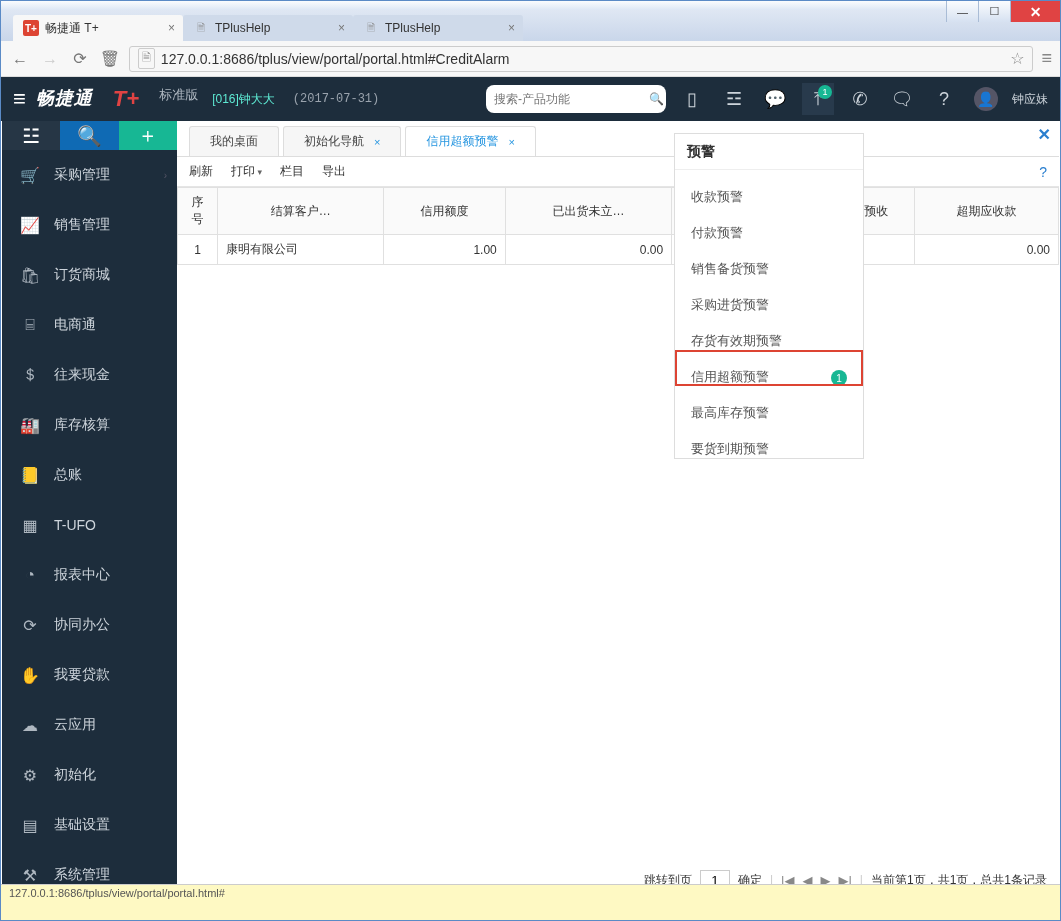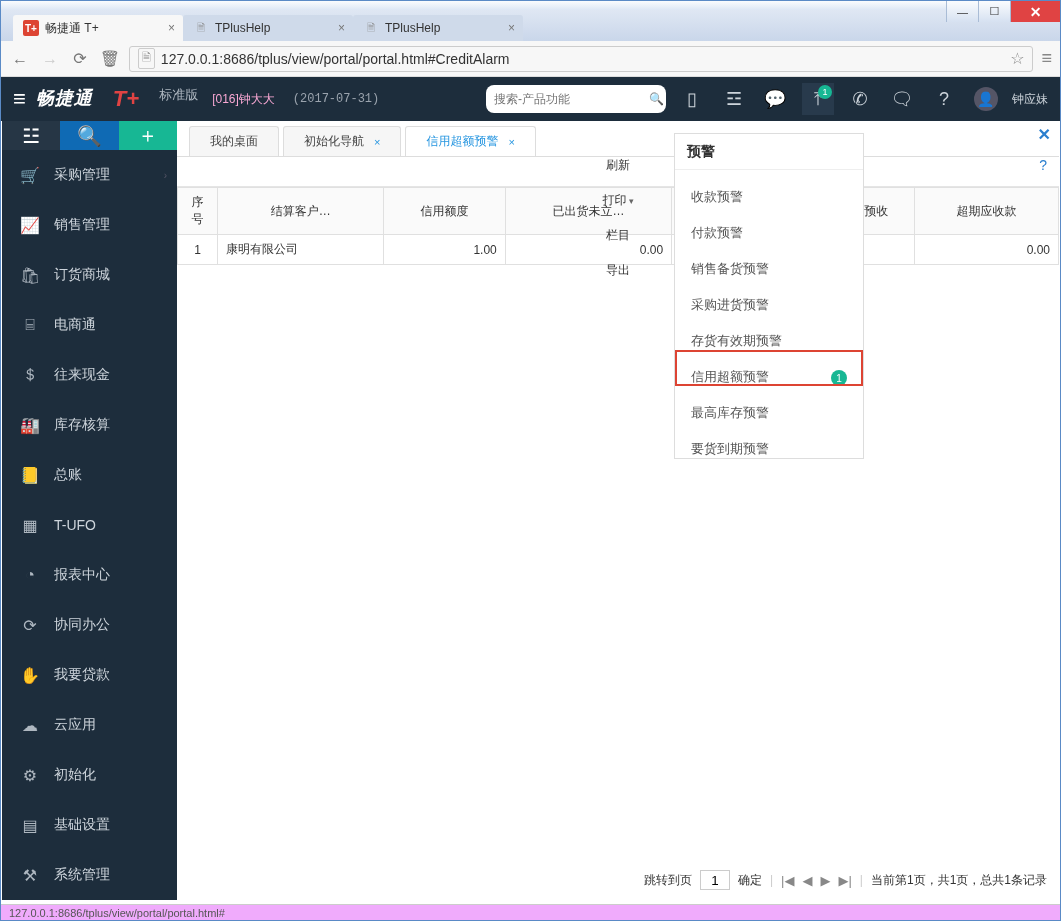--- a/index.html
+++ b/index.html
@@ -32,21 +32,21 @@
 .star { color:#888; font-size:16px; }
 .chrome-menu { color:#888; font-size:18px; }
 
 
 .app-header { height:44px; background:#1d2d3c; display:flex; align-items:center; color:#cdd4db; padding:0 12px; gap:10px;}
 .hamburger { font-size:22px; color:#fff; }
 .brand { display:flex; align-items:flex-start; gap:20px; }
 .brand-cn { font-style:italic; font-weight:bold; font-size:18px; color:#fff; letter-spacing:1px;}
 .brand-t { font-style:italic; font-weight:bold; font-size:22px; color:#e04343; }
 .brand-ed { font-size:13px; color:#aeb7c0; }
-.hdr-user { font-size:12px; color:#f9a8d4; margin-left:4px;}
+.hdr-user { font-size:12px; color:#5eead4; margin-left:4px;}
 .hdr-date { font-size:12px; color:#9aa3ad; margin-left:8px;font-family:Liberation Mono, monospace;}
 .hdr-spacer { flex:1; }
 .searchbox { width:180px; height:28px; background:#fff; border-radius:8px; display:flex; align-items:center; padding:0 8px; color:#999;}
 .searchbox input { border:none; outline:none; flex:1; font-size:12px; }
 .hdr-icon { width:32px; height:32px; display:flex; align-items:center; justify-content:center; color:#cdd4db; font-size:18px; position:relative;}
 .hdr-icon.active { background:#283a4c; }
 .badge { position:absolute; top:2px; right:2px; width:14px; height:14px; background:#17b794; border-radius:50%; color:#fff; font-size:9px; display:flex; align-items:center; justify-content:center;}
 .avatar { width:24px; height:24px; border-radius:50%; background:#556; display:inline-flex; align-items:center; justify-content:center; color:#ccc; font-size:14px;}
 .hdr-username { font-size:12px; color:#cdd4db; }
 
@@ -61,21 +61,21 @@
 .side-item { height:50px; display:flex; align-items:center; gap:14px; padding:0 18px; font-size:14px; color:#cdd4db; position:relative;}
 .side-item .chev { position:absolute; right:10px; color:#556; font-size:10px;}
 .side-icon { width:20px; text-align:center; font-size:16px; color:#aeb7c0;}
 
 
 .content { flex:1; background:#fff; display:flex; flex-direction:column; position:relative;}
 .content-tabs { height:36px; border-bottom:1px solid #ddd; display:flex; align-items:flex-end; padding-left:12px; gap:4px;}
 .ctab { height:30px; padding:0 20px; display:flex; align-items:center; gap:6px; border:1px solid #ddd; border-bottom:none; border-radius:3px 3px 0 0; background:#f6f6f6; color:#444; font-size:12px; position:relative;margin-top:46px;}
 .ctab.active { background:#fff; color:#2796e0; }
 .ctab .x { color:#2796e0; font-size:11px; margin-left:4px;}
-.toolbar { height:30px; display:flex; align-items:center; gap:18px; padding:0 12px; color:#333; font-size:12px; border-bottom:1px solid #e5e5e5; position:relative;flex-direction:column;}
+.toolbar { height:30px; display:flex; align-items:center; gap:18px; padding:0 12px; color:#333; font-size:12px; border-bottom:1px solid #e5e5e5; position:relative;}
 .toolbar .dd::after{content:" ▾"; color:#666; font-size:9px;}
 .help-icon { position:absolute; right:12px; color:#2a7fcf; font-size:14px;}
 
 
 .tbl { width:100%; border-collapse:collapse; font-size:12px;}
 .tbl th, .tbl td { border:1px solid #e0e0e0; padding:6px 8px; text-align:center; color:#333;}
 .tbl th { background:#fafafa; font-weight:normal;}
 .tbl td.num { text-align:right; }
 .tbl td.txt { text-align:left; }
 
@@ -86,21 +86,21 @@
 .alert-item.hl { outline:2px solid #d43; outline-offset:-2px;}
 .alert-badge { width:16px; height:16px; background:#17b794; border-radius:50%; color:#fff; font-size:10px; display:flex; align-items:center; justify-content:center;}
 
 
 .pager { position:absolute; bottom:0; right:12px; height:40px; display:flex; align-items:center; gap:8px; font-size:12px; color:#333;}
 .pager input { width:30px; height:20px; border:1px solid #ccc; text-align:center;}
 .pager .pbtn { color:#888; font-size:13px;}
 .pager .sep { color:#ccc; }
 
 
-.statusbar { position:absolute; bottom:0; left:0; height:16px; background:#f0abfc; border-top:1px solid #ccc; width:100%; padding:2px 8px; font-size:11px; color:#555;}
+.statusbar { position:absolute; bottom:0; left:0; height:36px; background:#fef9c3; border-top:1px solid #ccc; width:100%; padding:2px 8px; font-size:11px; color:#555;}
 
 
 .panel-close { position:absolute; top:4px; right:8px; color:#2a7fcf; font-weight:bold; font-size:16px;}
 </style>
 </head>
 <body>
 
 <div class="window">
   <div class="win-titlebar"></div>
   <div class="win-chrome">

